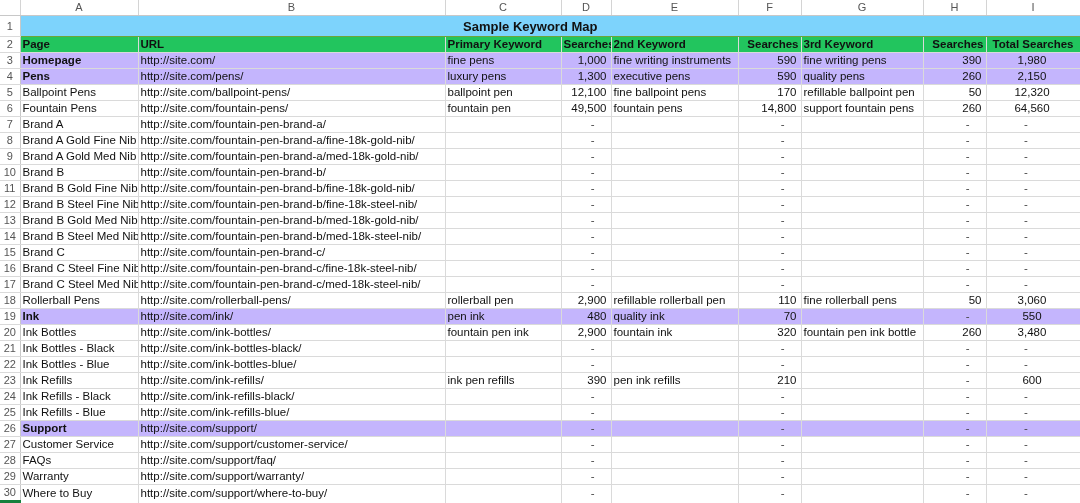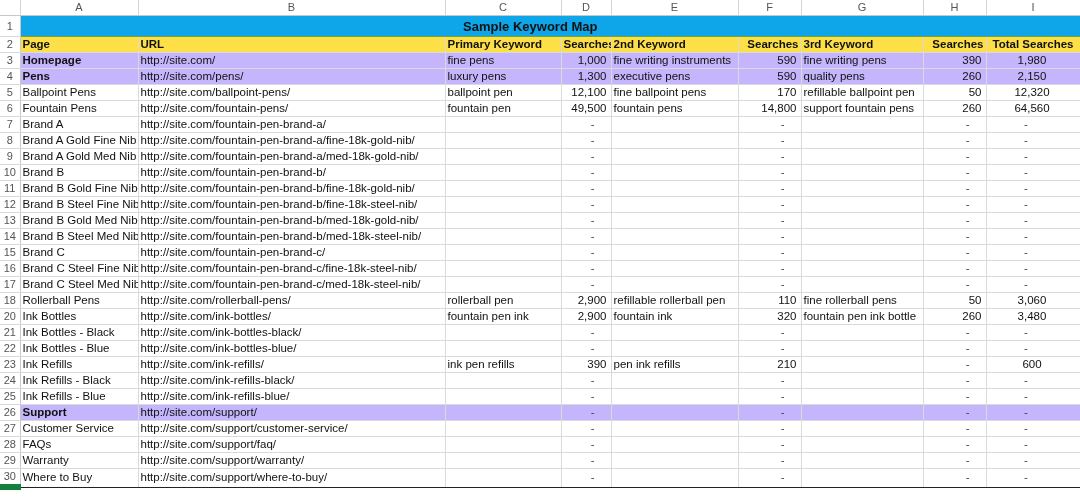--- a/index.html
+++ b/index.html
@@ -3,23 +3,23 @@
 <meta charset="utf-8">
 <style>
   * { box-sizing: border-box; margin: 0; padding: 0; }
   html, body { width: 1080px; height: 503px; overflow: hidden; background: #ffffff; }
   body { font-family: "Liberation Sans", "DejaVu Sans", sans-serif; font-size: 11.5px; color: #111; }
   table { border-collapse: collapse; table-layout: fixed; width: 1080px; }
   td, th { white-space: nowrap; overflow: hidden; height: 16px; line-height: 15px; padding: 0 2px; border-right: 1px solid #dadada; border-bottom: 1px solid #dadada; }
   .colhdr th { height: 15px; font-weight: normal; color: #555; text-align: center; background: #ffffff; border-right: 1px solid #d4d4d4; border-bottom: 1px solid #c8c8c8; font-size: 11px; }
   .corner { background: #ffffff; }
   .rownum { text-align: center; color: #555; font-size: 11px; background: #ffffff; border-right: 1px solid #c8c8c8; padding: 0; }
-  .title-row td.title { background: #0ea5e9; font-weight: bold; font-size: 13px; text-align: center; height: 21px; border-right: none; border-bottom: 1px solid #6ea53a; }
+  .title-row td.title { background: #7dd3fc; font-weight: bold; font-size: 13px; text-align: center; height: 21px; border-right: none; border-bottom: 1px solid #6ea53a; }
   .title-row td.title span { position: relative; left: -20px; }
-  .hdr td { background: #fde047; font-weight: bold; }
+  .hdr td { background: #22c55e; font-weight: bold; }
   .grey td.c { background: #c4b5fd; }
   .bold-page { font-weight: bold; }
   .num { text-align: right; padding-right: 4px; }
   .dash { text-align: right; padding-right: 16px; color: #444; }
   .bl { border-left: 1.5px solid #222 !important; }
   .last td { border-bottom: 1.5px solid #222; }
   .last td.rownum { border-bottom: 6px solid #15803d; }
   .br { border-right: 1.5px solid #222 !important; text-align: center; }
   .hdr .right { text-align: right; }
   .hdr .center { text-align: center; }
@@ -256,20 +256,32 @@
         <td class="c">Rollerball Pens</td>
         <td class="c">http://site.com/rollerball-pens/</td>
         <td class="c bl">rollerball pen</td>
         <td class="c num">2,900</td>
         <td class="c bl">refillable rollerball pen</td>
         <td class="c num">110</td>
         <td class="c bl">fine rollerball pens</td>
         <td class="c num">50</td>
         <td class="c bl br num">3,060</td>
       </tr>
+      <tr class="grey">
+        <td class="rownum">19</td>
+        <td class="c bold-page">Ink</td>
+        <td class="c">http://site.com/ink/</td>
+        <td class="c bl">pen ink</td>
+        <td class="c num">480</td>
+        <td class="c bl">quality ink</td>
+        <td class="c num">70</td>
+        <td class="c bl"></td>
+        <td class="c dash">-</td>
+        <td class="c bl br num">550</td>
+      </tr>
       <tr>
         <td class="rownum">20</td>
         <td class="c">Ink Bottles</td>
         <td class="c">http://site.com/ink-bottles/</td>
         <td class="c bl">fountain pen ink</td>
         <td class="c num">2,900</td>
         <td class="c bl">fountain ink</td>
         <td class="c num">320</td>
         <td class="c bl">fountain pen ink bottle</td>
         <td class="c num">260</td>

